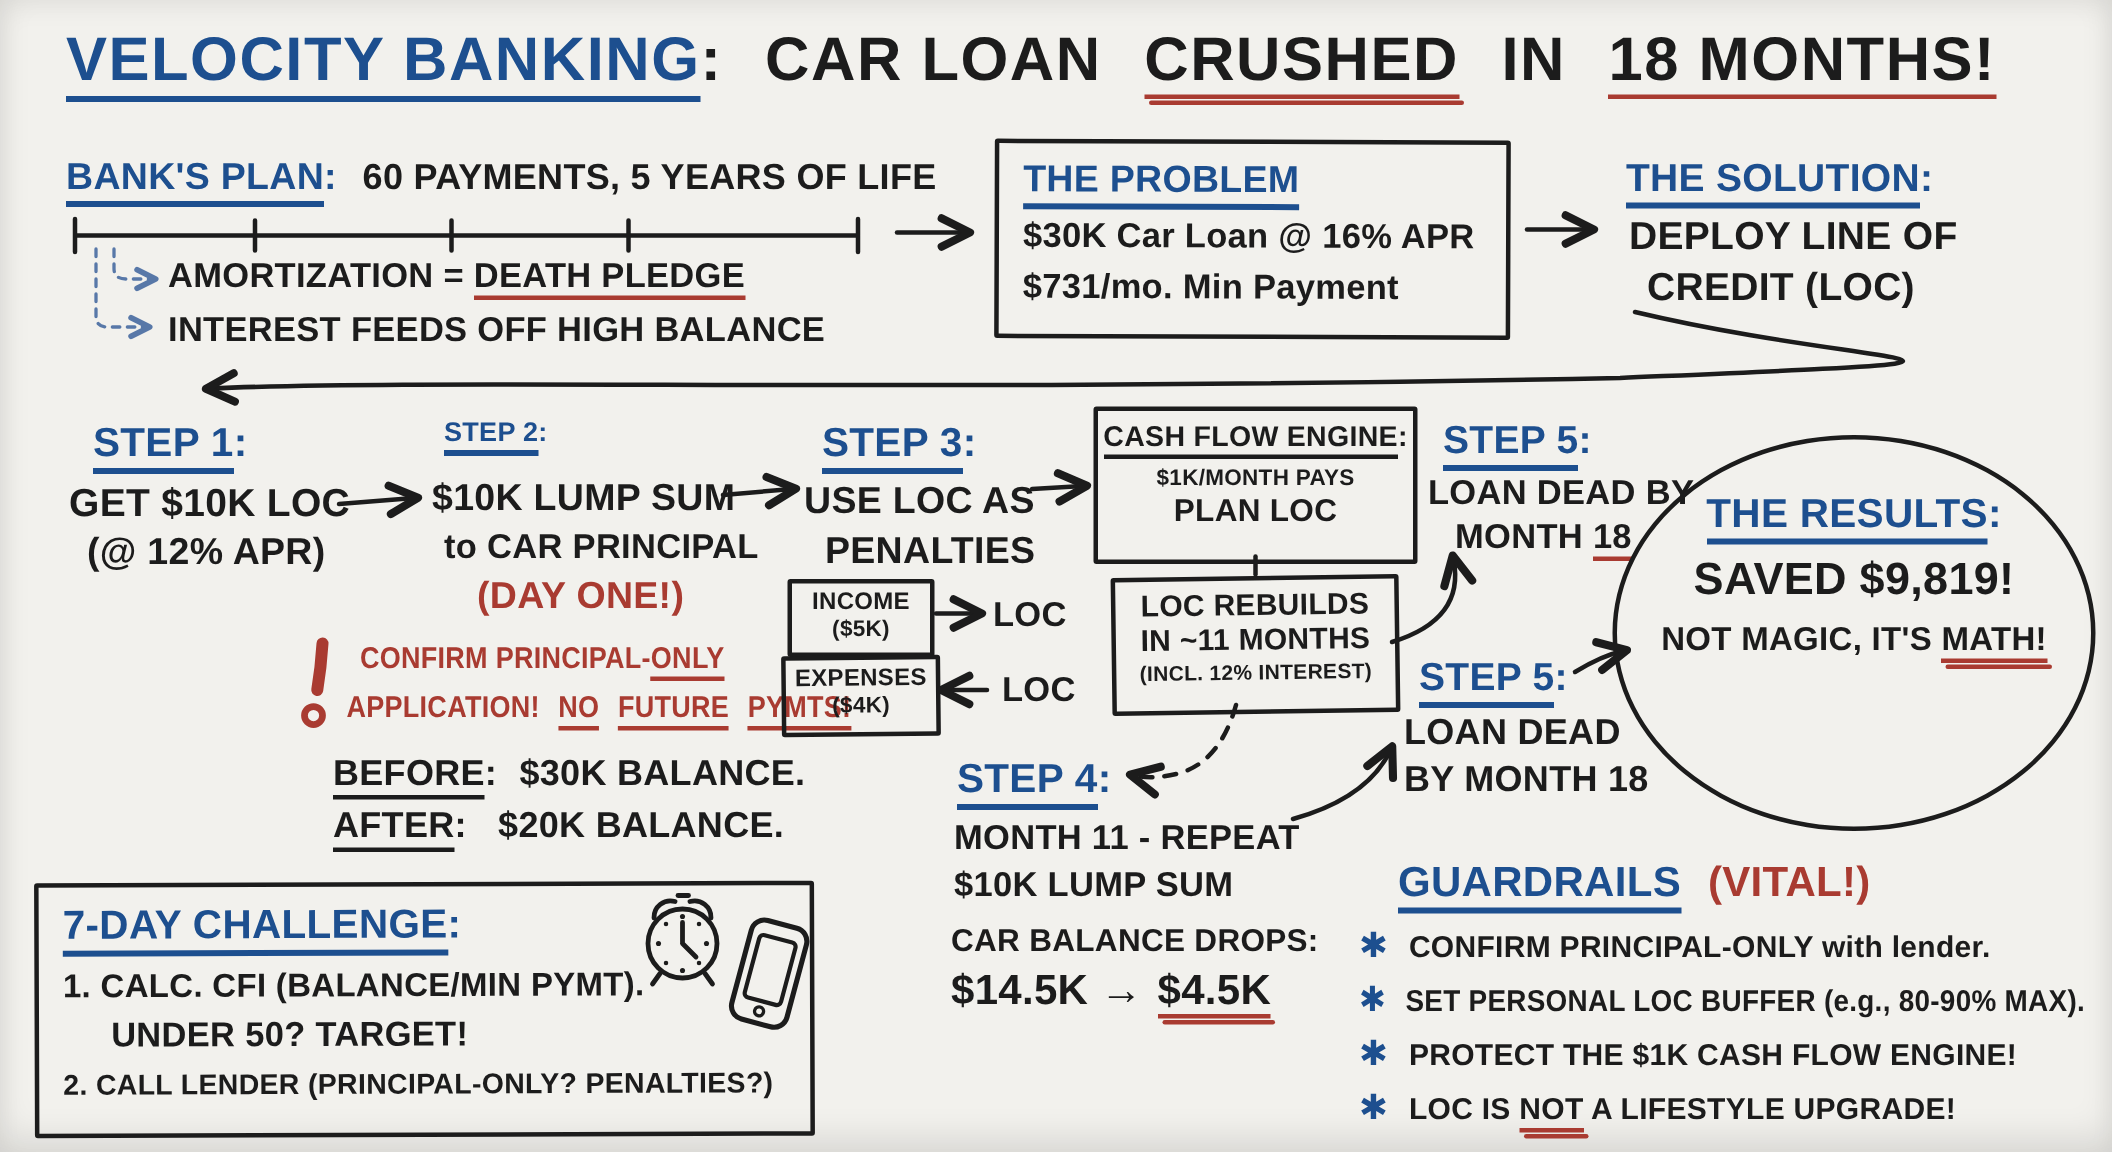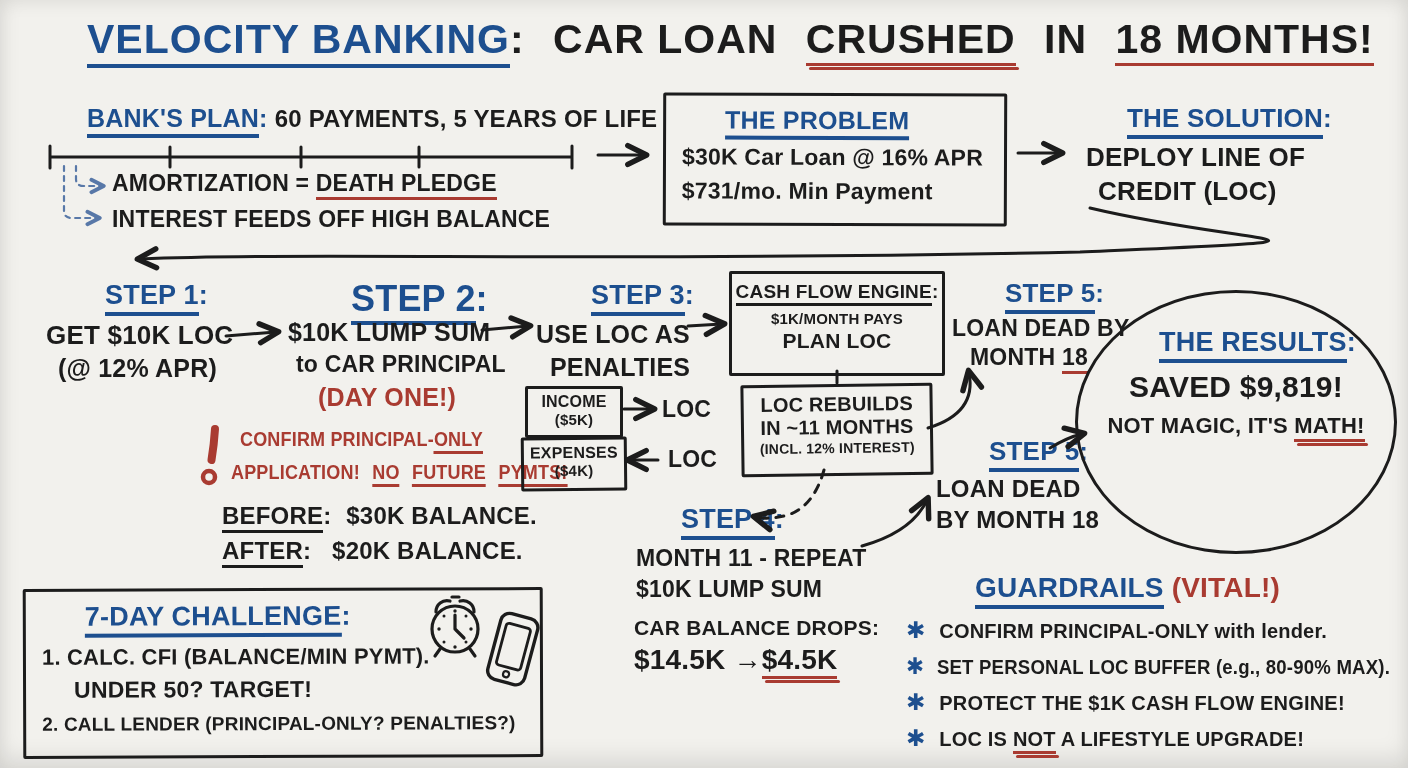--- a/index.html
+++ b/index.html
@@ -12,27 +12,27 @@
   html,body{margin:0;padding:0;background:#e8e7e3;}
   .board{
     position:relative;width:1408px;height:768px;background:var(--bg);
     font-family:"Liberation Sans","DejaVu Sans",sans-serif;
     color:var(--ink);font-weight:700;letter-spacing:.2px;overflow:hidden;
     box-shadow:inset 0 -10px 22px rgba(0,0,0,.10), inset 0 6px 16px rgba(0,0,0,.05);
   }
   .abs{position:absolute;white-space:nowrap;}
   .blue{color:var(--blue);}
   .red{color:var(--red);}
-  .ub{border-bottom:4px solid var(--blue);padding-bottom:2px;margin-left:43px;}
+  .ub{border-bottom:4px solid var(--blue);padding-bottom:2px;}
   .uk{border-bottom:3px solid var(--ink);padding-bottom:1px;}
   .ur{border-bottom:3px solid var(--red);padding-bottom:1px;}
   .urd{position:relative;border-bottom:3px solid var(--red);padding-bottom:1px;}
   .urd::after{content:"";position:absolute;left:3px;right:-3px;bottom:-7px;height:3px;background:var(--red);border-radius:2px;}
   .bx{position:absolute;border:3px solid var(--ink);border-radius:2px;background:transparent;}
-  .ml8{margin-left:8px;} .ml10{} .mlg{margin-left:16px;}
+  .ml8{margin-left:8px;} .ml10{margin-left:10px;} .mlg{margin-left:16px;}
   .cond{transform:scaleX(.9);transform-origin:0 50%;}
   .cond93{transform:scaleX(.93);transform-origin:0 50%;}
   .title{font-size:41px;letter-spacing:1px;}
   .ctr{text-align:center;white-space:nowrap;}
   svg{display:block;}
   .arrows{position:absolute;left:0;top:0;pointer-events:none;}
   .circle{
     position:absolute;left:1075px;top:290px;width:316px;height:258px;
     border:3.5px solid var(--ink);border-radius:50%;
   }
@@ -72,21 +72,21 @@
   </div>
   <div class="abs" style="left:1086px;top:142px;font-size:26px">DEPLOY LINE OF</div>
   <div class="abs" style="left:1098px;top:176px;font-size:26px">CREDIT (LOC)</div>
 
   <div class="abs" style="left:62px;top:280px;font-size:27px">
     <span class="blue ub">STEP 1</span><span class="blue">:</span>
   </div>
   <div class="abs" style="left:46px;top:320px;font-size:26px">GET $10K LOC</div>
   <div class="abs" style="left:58px;top:354px;font-size:25px">(@ 12% APR)</div>
 
-  <div class="abs" style="left:308px;top:278px;font-size:36px">
+  <div class="abs" style="left:296px;top:278px;font-size:18px">
     <span class="blue ub">STEP 2</span><span class="blue">:</span>
   </div>
   <div class="abs" style="left:288px;top:318px;font-size:25px">$10K LUMP SUM</div>
   <div class="abs" style="left:296px;top:351px;font-size:23px">to CAR PRINCIPAL</div>
   <div class="abs red" style="left:318px;top:383px;font-size:25px">(DAY ONE!)</div>
 
   <svg class="abs" style="left:198px;top:424px" width="34" height="64" viewBox="0 0 34 64">
     <path d="M17 5 Q16 21 13.5 36" fill="none" stroke="#a93b31" stroke-width="8" stroke-linecap="round"></path>
     <circle cx="11" cy="53" r="6" fill="none" stroke="#a93b31" stroke-width="4.5"></circle>
   </svg>

